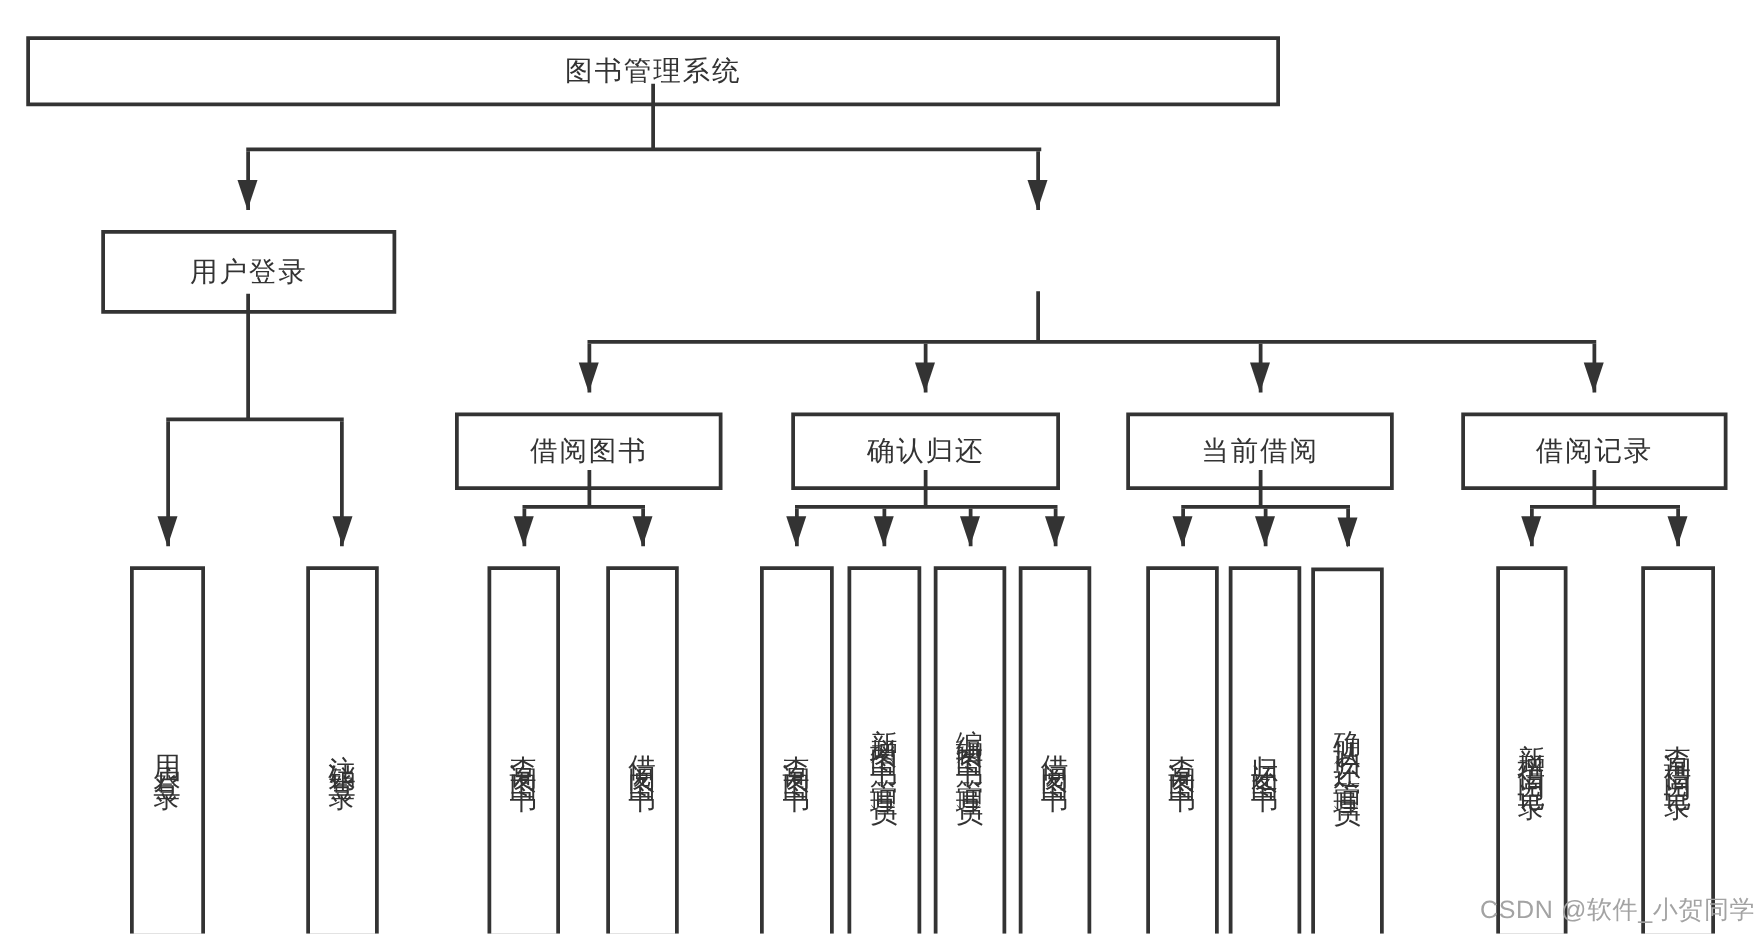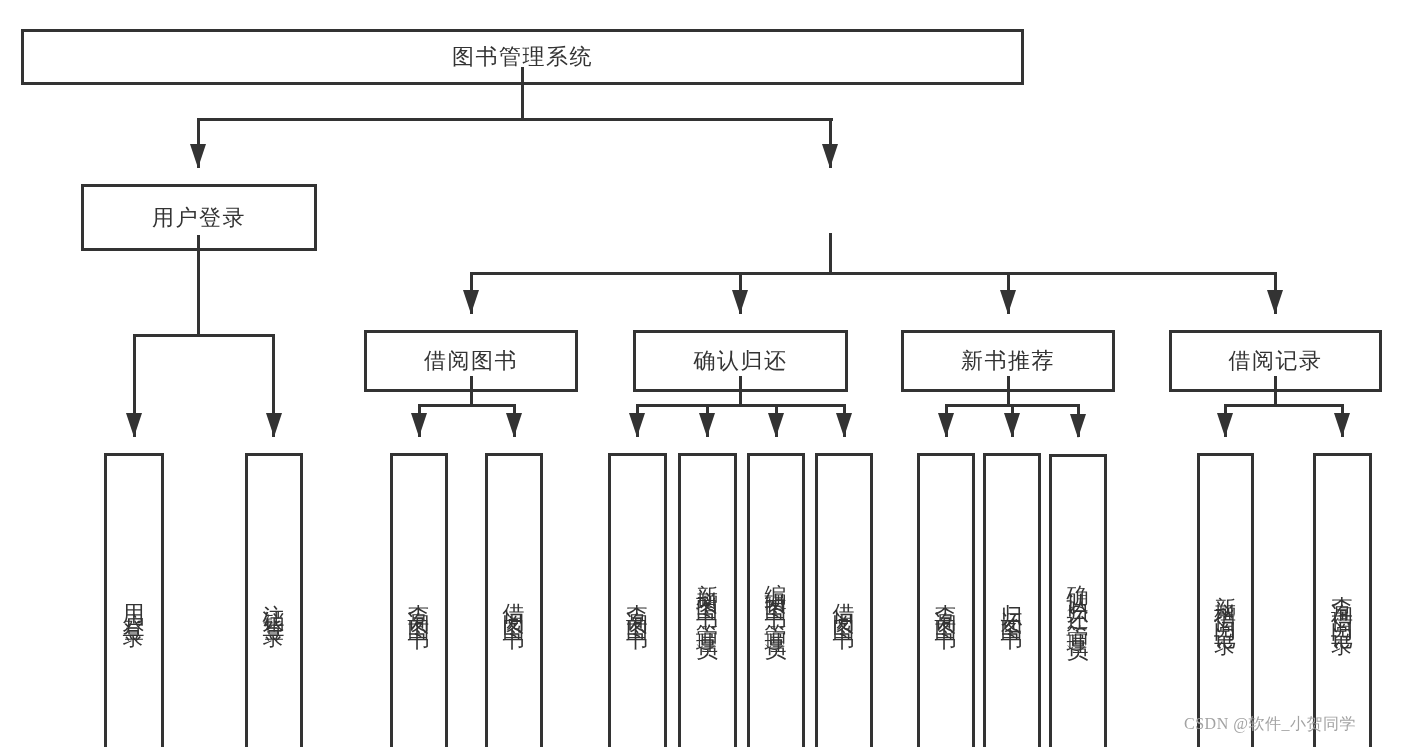--- a/index.html
+++ b/index.html
@@ -24,22 +24,22 @@
     color:var(--text,#333333);
   }
   .line { position:absolute; background:var(--line,#333333); }
   .arrow {
     position:absolute; width:0; height:0;
     border-left:8px solid transparent; border-right:8px solid transparent;
     border-top:24px solid var(--line,#333333);
   }
   .watermark {
     position:absolute; left:1184px; top:714px;
-    font-size:16px; letter-spacing:0.5px; white-space:nowrap;
-    color:var(--wm,#a3a3a3); z-index:5;font-family:Liberation Serif, serif;
+    font-size:20px; letter-spacing:0.5px; white-space:nowrap;
+    color:var(--wm,#a3a3a3); z-index:5;
   }
 </style>
 </head>
 <body>
 
 <div id="canvas" style="--line: #333333; --text: #333333; --bg: #ffffff; --wm: #a3a3a3;">
 
   <div class="box hbox" style="left:21px;top:13px;width:1003px;height:56px;">
     <span>图书管理系统</span>
   </div>
@@ -48,21 +48,21 @@
     <span>用户登录</span>
   </div>
 
   <div class="box hbox" style="left:364px;top:314px;width:214px;height:62px;">
     <span>借阅图书</span>
   </div>
   <div class="box hbox" style="left:633px;top:314px;width:215px;height:62px;">
     <span>确认归还</span>
   </div>
   <div class="box hbox" style="left:901px;top:314px;width:214px;height:62px;">
-    <span>新书推荐</span>
+    <span>当前借阅</span>
   </div>
   <div class="box hbox" style="left:1169px;top:314px;width:213px;height:62px;">
     <span>借阅记录</span>
   </div>
 
   <div class="box vbox" style="left:104px;top:437px;width:60px;height:297px;">
     <span>用户登录</span>
   </div>
   <div class="box vbox" style="left:245px;top:437px;width:58px;height:297px;">
     <span>注销登录</span>

